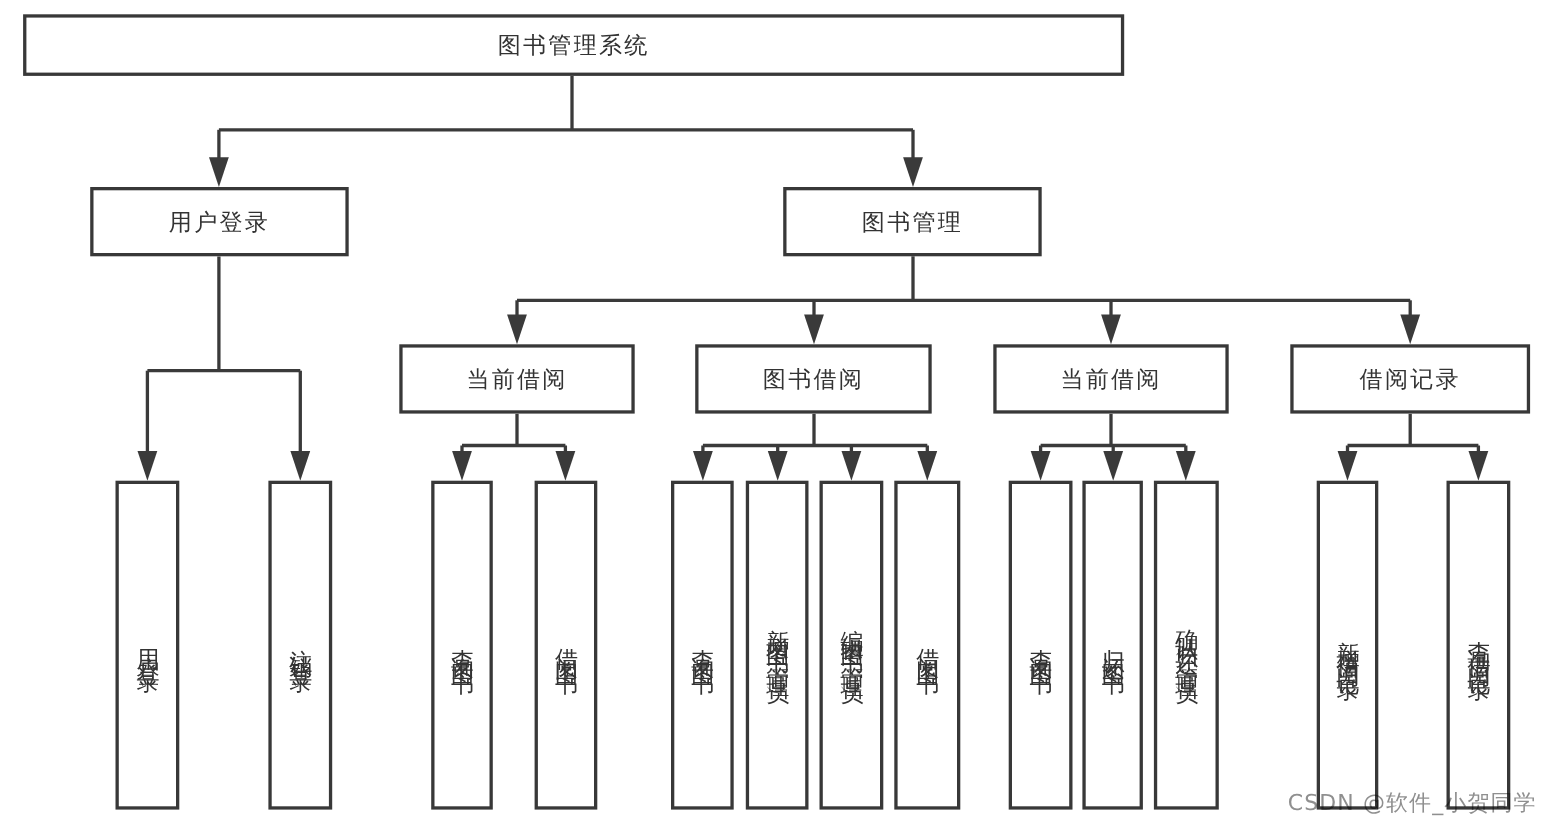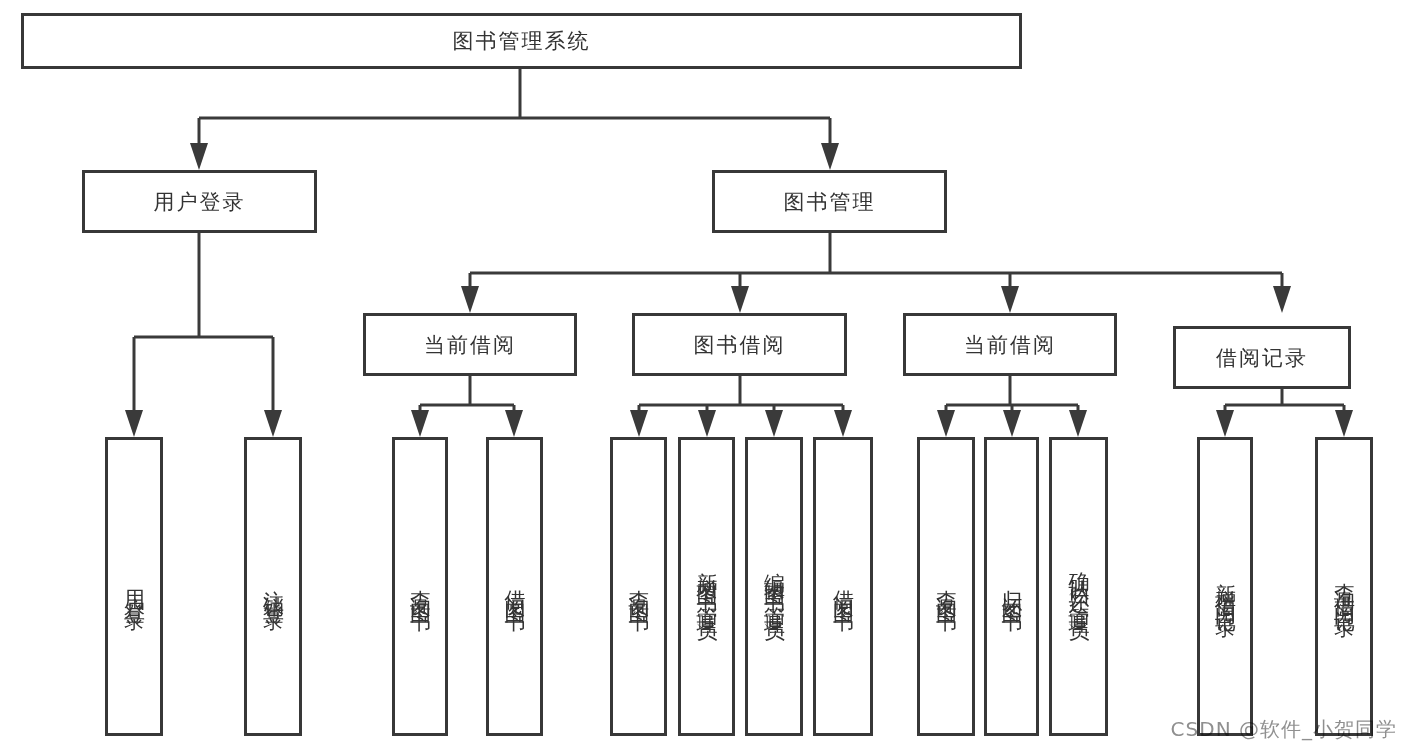--- a/index.html
+++ b/index.html
@@ -139,21 +139,21 @@
   </svg>
 
   <div class="node" style="left:21px; top:13px; width:1001px; height:56px;">图书管理系统</div>
 
   <div class="node" style="left:82px; top:170px; width:235px; height:63px;">用户登录</div>
   <div class="node" style="left:712px; top:170px; width:235px; height:63px;">图书管理</div>
 
   <div class="node" style="left:363px; top:313px; width:214px; height:63px;">当前借阅</div>
   <div class="node" style="left:903px; top:313px; width:214px; height:63px;">当前借阅</div>
   <div class="node" style="left:632px; top:313px; width:215px; height:63px;">图书借阅</div>
-  <div class="node" style="left:1173px; top:326px; width:178px; height:63px;text-align:center;">借阅记录</div>
+  <div class="node" style="left:1173px; top:313px; width:218px; height:63px;text-align:center;">借阅记录</div>
 
   <div class="leaf" style="left:105px; width:58px;">
     <span class="vtext">用户登录</span>
   </div>
   <div class="leaf" style="left:244px; width:58px;">
     <span class="vtext">注销登录</span>
   </div>
 
   <div class="leaf" style="left:392px; width:56px;">
     <span class="vtext">查询图书</span>

